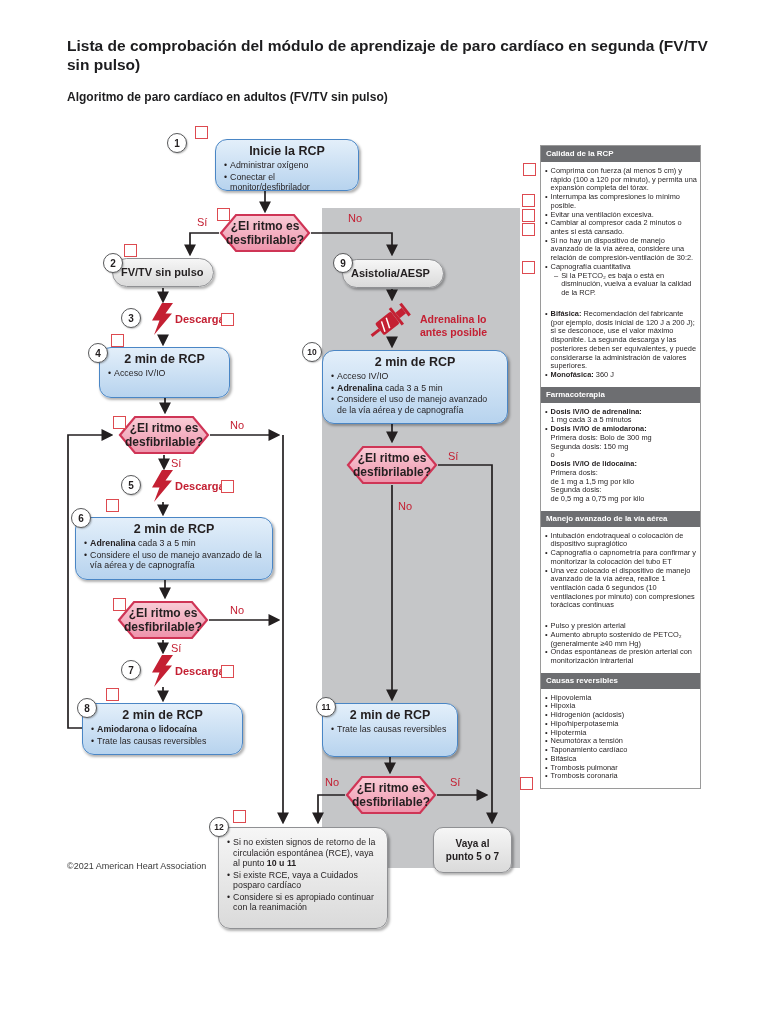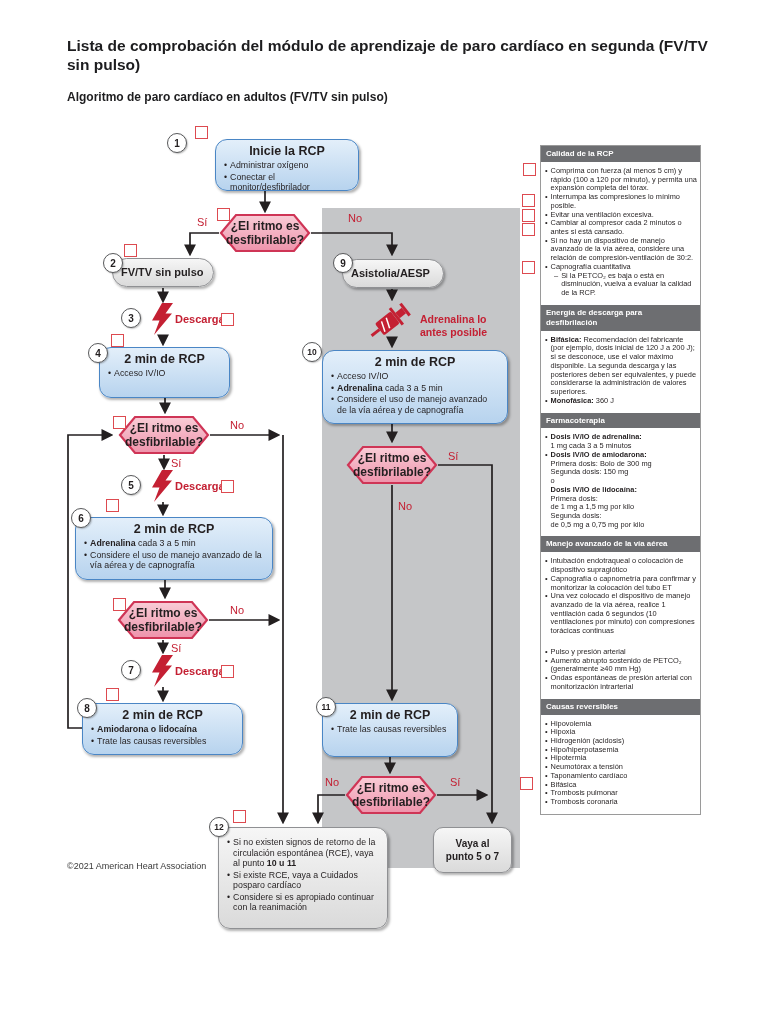--- a/index.html
+++ b/index.html
@@ -384,21 +384,20 @@
         </div>
         <div class="bu sub">
           <span class="mk">–</span>
           <span class="bt">
             <span class="ln">Si la PETCO₂ es baja o está en disminución, vuelva a evaluar la calidad de la RCP.</span>
           </span>
         </div>
       </div>
   </div>
   <div class="sec">
-    <div class="sec-h">Energía de descarga para desfibrilación</div>
     <div class="sec-b">
         <div class="bu">
           <span class="mk">•</span>
           <span class="bt">
             <span class="ln"><b>Bifásica:</b> Recomendación del fabricante (por ejemplo, dosis inicial de 120 J a 200 J); si se desconoce, use el valor máximo disponible. La segunda descarga y las posteriores deben ser equivalentes, y puede considerarse la administración de valores superiores.</span>
           </span>
         </div>
         <div class="bu">
           <span class="mk">•</span>
           <span class="bt">

